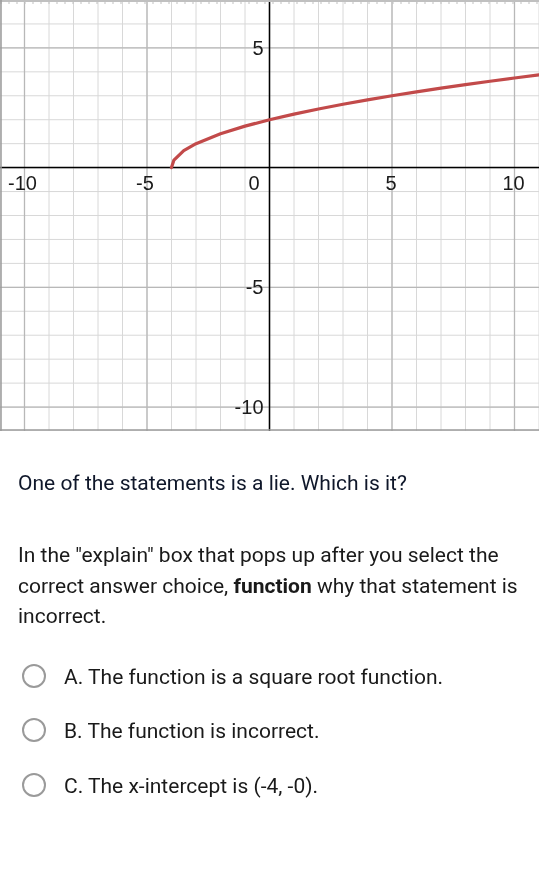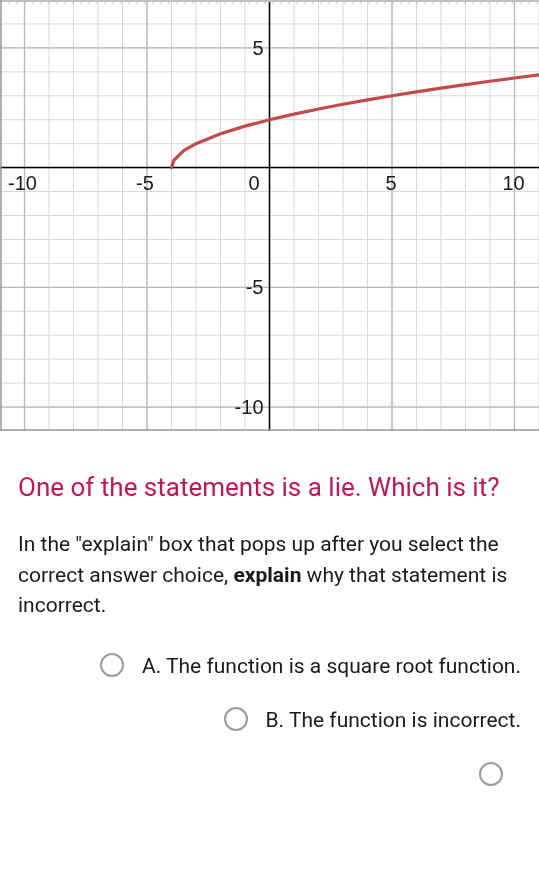--- a/index.html
+++ b/index.html
@@ -14,40 +14,39 @@
 .chart-wrap {
   width: 539px;
   height: 431px;
   position: relative;
 }
 .chart-wrap svg { display: block; }
 .content {
   padding: 38px 18px 0 18px;
 }
 .question {
-  font-size: 26px;
+  font-size: 21px;
   line-height: 1.4;
-  color: #be185d;
-  margin-bottom: 24px;
+  color: #0f172a;
+  margin-bottom: 42px;
 }
 .instruction {
   font-size: 21px;
   line-height: 1.45;
   margin-bottom: 30px;
 }
 .instruction b { font-weight: 700; }
 .choices {
   padding-left: 4px;
 }
 .choice {
   display: flex;
   align-items: flex-start;
   margin-bottom: 24px;
   cursor: pointer;
-  justify-content: flex-end;
 }
 .radio {
   flex: 0 0 24px;
   width: 24px;
   height: 24px;
   border: 2px solid #9a9a9a;
   border-radius: 50%;
   margin-top: 2px;
   margin-right: 18px;
 }
@@ -127,29 +126,30 @@
       <text x="263.5" y="294.33333333333337" font-size="20" font-family="Arial, sans-serif" fill="#1a1a1a" text-anchor="end">-5</text>
       <text x="263.5" y="54.888888888888914" font-size="20" font-family="Arial, sans-serif" fill="#1a1a1a" text-anchor="end">5</text>
       <path d="M171.5 167.6111111111111 L173.95 160.04466666666667 L183.75 150.6823888888889 L196 143.66666666666669 L220.5 133.75366666666667 L245 126.13933333333335 L269.5 119.72222222222223 L294 114.07133333333331 L318.5 108.97116666666665 L343 104.25411111111106 L367.5 99.89622222222226 L392 95.77777777777777 L416.5 91.89877777777781 L441 88.18738888888885 L465.5 84.66755555555557 L490 81.26744444444444 L514.5 78.01099999999997 L539 74.8742777777777 " fill="none" stroke="#c24a4a" stroke-width="3.2" stroke-linecap="round" stroke-linejoin="round"></path>
     </svg>
 </div>
 
 <div class="content">
   <p class="question">One of the statements is a lie. Which is it?</p>
 
   <p class="instruction">
-    <span>In the "explain" box that pops up after you select the correct answer choice, </span><b>explain</b><span> why that statement is incorrect.</span>
+    <span>In the "explain" box that pops up after you select the correct answer choice, </span><b>function</b><span> why that statement is incorrect.</span>
   </p>
 
   <div class="choices">
     <div class="choice">
       <div class="radio"></div>
       <div class="choice-text">A. The function is a square root function.</div>
     </div>
     <div class="choice">
       <div class="radio"></div>
       <div class="choice-text">B. The function is incorrect.</div>
     </div>
     <div class="choice">
       <div class="radio"></div>
+      <div class="choice-text">C. The x-intercept is (-4, -0).</div>
     </div>
   </div>
 </div>
 
 </body></html>

